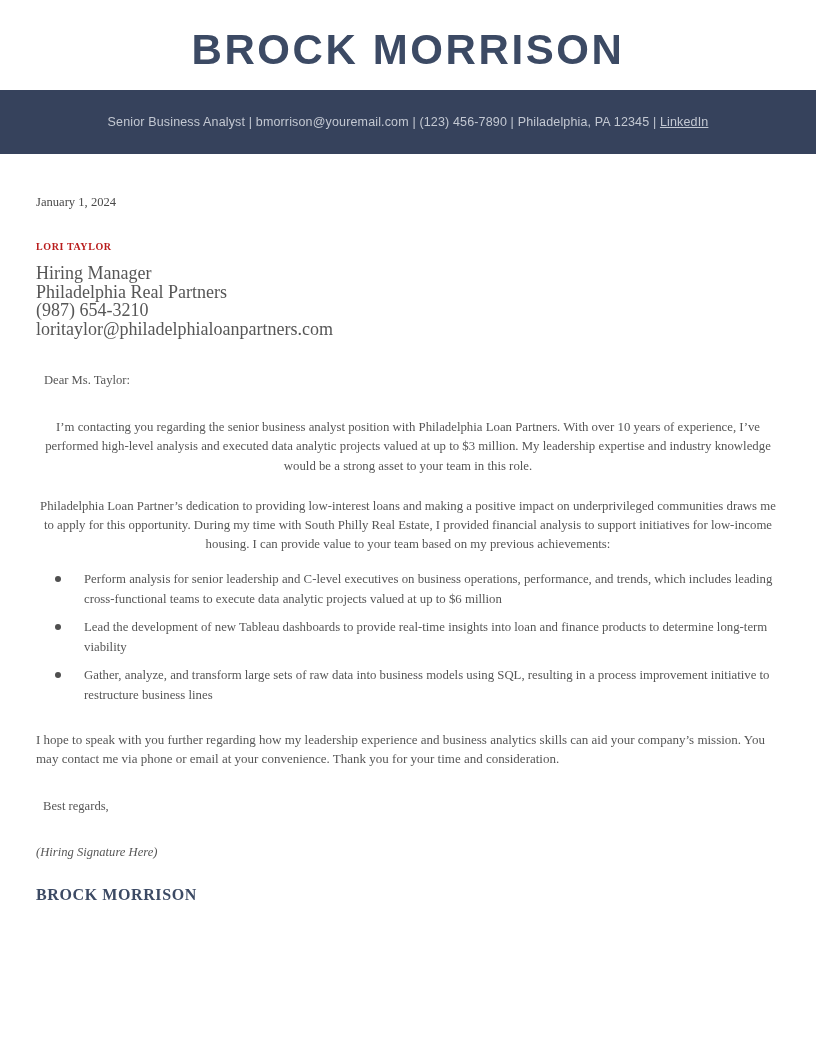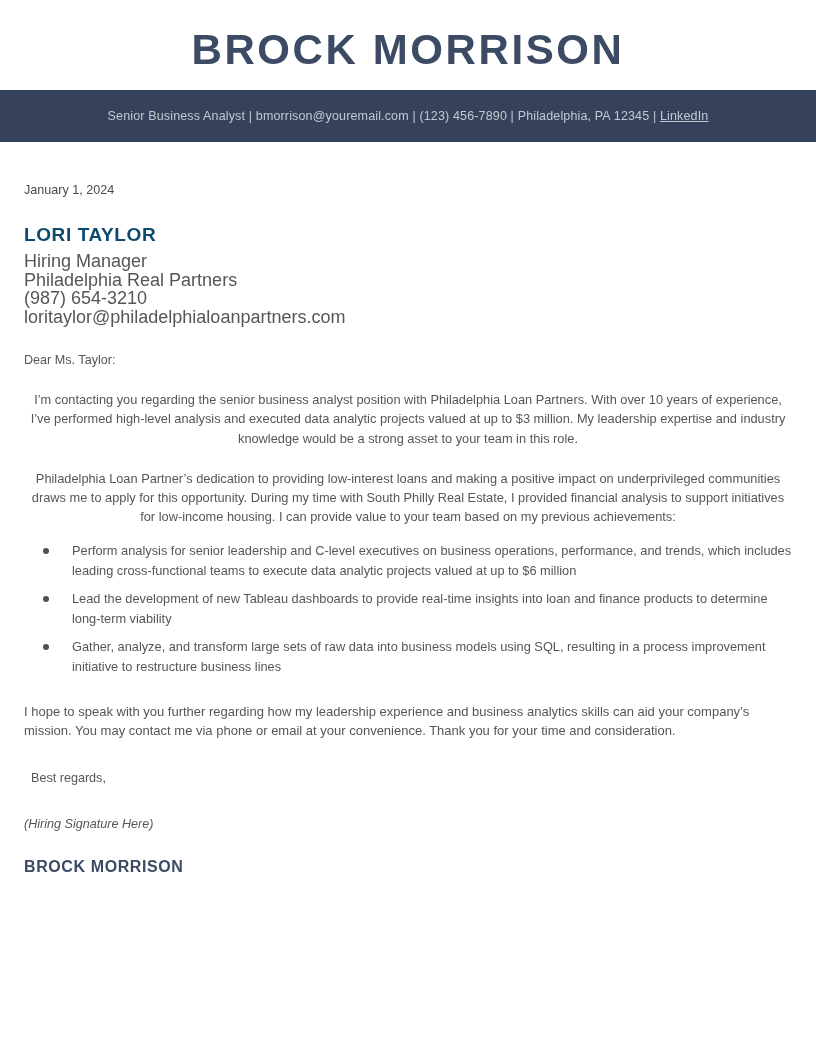--- a/index.html
+++ b/index.html
@@ -39,21 +39,21 @@
     line-height: 48px;
     font-weight: 700;
     letter-spacing: 2.6px;
     color: #3c4a64;
     text-align: center;
     font-family: "Liberation Sans", sans-serif;
   }
 
   .contact-band {
     width: 100%;
-    height: 52px;
+    height: 64px;
     background: #36425c;
     display: flex;
     align-items: center;
     justify-content: center;
     box-sizing: border-box;
   }
   .contact-line {
     font-size: 12.5px;
     line-height: 16px;
     color: #c3c8d2;
@@ -62,52 +62,53 @@
     font-family: "Liberation Sans", sans-serif;
   }
   .contact-link {
     color: #c3c8d2;
     text-decoration: underline;
     cursor: pointer;
   }
 
   
   .letter-body {
-    padding: 0 24px;
-    box-sizing: border-box;
+    padding: 0 36px;
+    box-sizing: border-box;
+    font-family: Liberation Serif, serif;
   }
 
   .date-line {
     margin: 0;
     padding-top: 40px;
     font-size: 12.6px;
     line-height: 17px;
     color: #4a4a4a;
   }
 
   .recipient-block {
     margin-top: 26px;
   }
   .recipient-name {
     margin: 0 0 7px 0;
-    font-size: 19px;
+    font-size: 10px;
     line-height: 20px;
     font-weight: 700;
     letter-spacing: 0.6px;
-    color: #0c4a6e;
+    color: #b91c1c;
   }
   .recipient-line {
     margin: 0;
     font-size: 18px;
     line-height: 18.5px;
     color: #565656;
   }
 
   .salutation {
-    margin: 0;
+    margin: 8px;
     padding-top: 25px;
     font-size: 12.6px;
     line-height: 18px;
     color: #565656;
   }
 
   .paragraph {
     margin: 0;
     padding-top: 21px;
     font-size: 12.8px;

